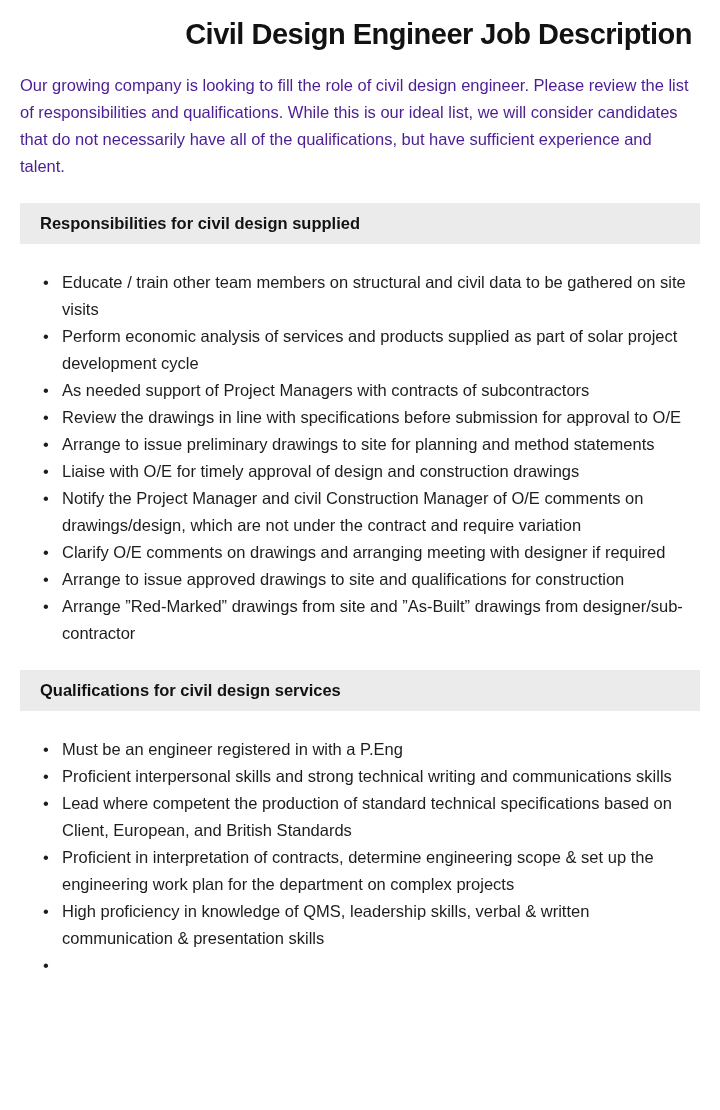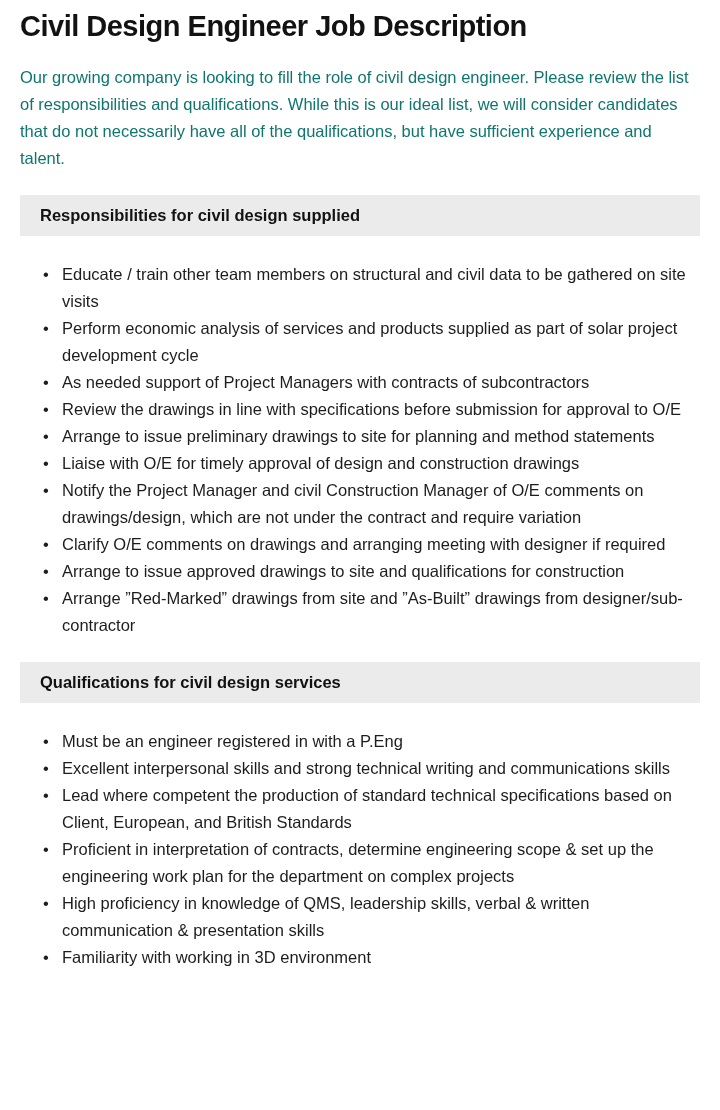--- a/index.html
+++ b/index.html
@@ -13,34 +13,34 @@
     overflow: hidden;
     font-family: "Liberation Sans", sans-serif;
     color: #1d1d1d;
   }
   .page {
     padding: 6px 20px 0 20px;
     box-sizing: border-box;
     width: 720px;
   }
   .doc-title {
-    margin: 0;
+    margin: 8px;
     padding-top: 2px;
     font-size: 29px;
     line-height: 36px;
     font-weight: bold;
     letter-spacing: -0.5px;
-    text-align: left;
+    text-align: right;
     color: #121212;
   }
   .intro {
     margin: 20px 0 0 0;
     font-size: 16.5px;
     line-height: 27px;
-    color: #0f766e;
+    color: #4c1d95;
   }
   .section-bar {
     margin-top: 23px;
     height: 41px;
     background: #ebebeb;
     display: flex;
     align-items: center;
     padding-left: 20px;
     box-sizing: border-box;
   }
@@ -141,37 +141,36 @@
 
   <ul class="bullets">
 
       <li>
         <span class="bullet-dot">•</span>
         <span>Must be an engineer registered in with a P.Eng</span>
       </li>
 
       <li>
         <span class="bullet-dot">•</span>
-        <span>Excellent interpersonal skills and strong technical writing and communications skills</span>
+        <span>Proficient interpersonal skills and strong technical writing and communications skills</span>
       </li>
 
       <li>
         <span class="bullet-dot">•</span>
         <span>Lead where competent the production of standard technical specifications based on Client, European, and British Standards</span>
       </li>
 
       <li>
         <span class="bullet-dot">•</span>
         <span>Proficient in interpretation of contracts, determine engineering scope &amp; set up the engineering work plan for the department on complex projects</span>
       </li>
 
       <li>
         <span class="bullet-dot">•</span>
         <span>High proficiency in knowledge of QMS, leadership skills, verbal &amp; written communication &amp; presentation skills</span>
       </li>
 
       <li>
         <span class="bullet-dot">•</span>
-        <span>Familiarity with working in 3D environment</span>
       </li>
     </ul>
 
 </div>
 
 </body></html>

